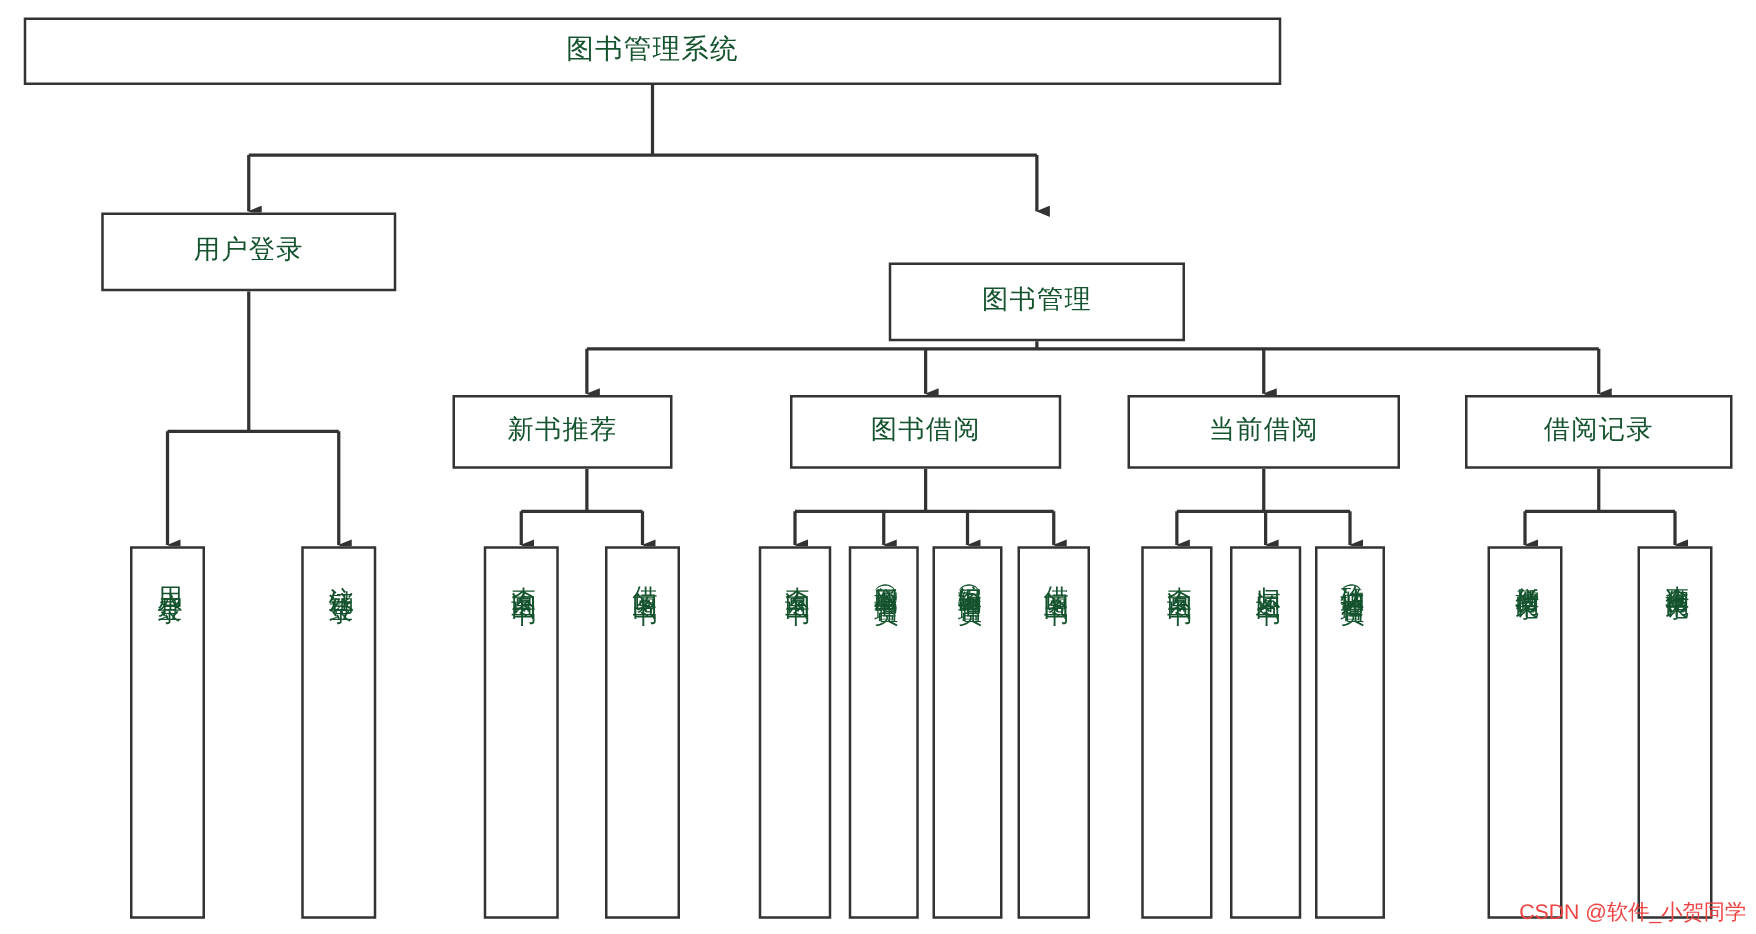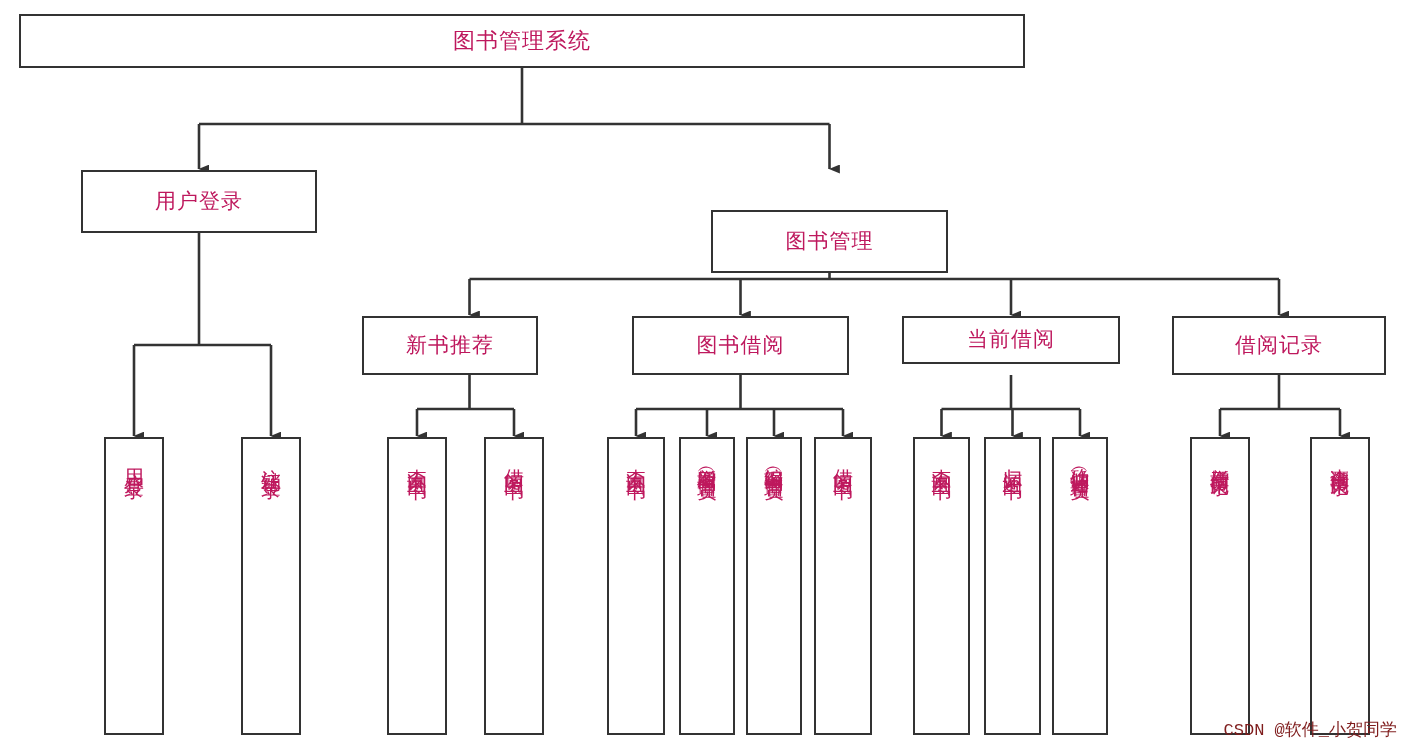--- a/index.html
+++ b/index.html
@@ -32,22 +32,22 @@
     border: 2px solid #333333;
     display: flex;
     align-items: center;
     justify-content: center;
     overflow: hidden;
   }
   .node-box.horizontal {
     border-width: 2px;
   }
   .node-label {
-    font-family: Liberation Serif, serif;
-    color: #be185d;
+    font-family: Liberation Mono, monospace;
+    color: #14532d;
     white-space: nowrap;
     letter-spacing: 1px;
   }
   .node-box.horizontal .node-label {
     font-size: 21px;
     line-height: 1.2;
   }
   .node-box.root .node-label {
     font-size: 22px;
   }
@@ -65,23 +65,23 @@
     margin: 0 auto;
   }
   .node-box.vertical.tall-text .node-label {
     font-size: 19px;
     letter-spacing: 2px;
   }
   #watermark {
     position: absolute;
     right: 8px;
     bottom: 6px;
-    font-family: Liberation Mono, monospace;
+    font-family: Liberation Sans, sans-serif;
     font-size: 17px;
-    color: #7f1d1d;
+    color: #ef4444;
     white-space: nowrap;
     pointer-events: none;
     user-select: none;
   }
 </style>
 </head>
 <body>
 
 <div id="diagram-root">
 
@@ -137,21 +137,21 @@
       </div>
       <div class="node-box horizontal" style="left: 711px; top: 170px; width: 237px; height: 63px; margin-top: 40px;">
         <span class="node-label">图书管理</span>
       </div>
       <div class="node-box horizontal" style="left: 362px; top: 316px; width: 176px; height: 59px;">
         <span class="node-label">新书推荐</span>
       </div>
       <div class="node-box horizontal" style="left: 632px; top: 316px; width: 217px; height: 59px; text-align: right;">
         <span class="node-label">图书借阅</span>
       </div>
-      <div class="node-box horizontal" style="left: 902px; top: 316px; width: 218px; height: 48px;">
+      <div class="node-box horizontal" style="left: 902px; top: 316px; width: 218px; height: 59px;">
         <span class="node-label">当前借阅</span>
       </div>
       <div class="node-box horizontal" style="left: 1172px; top: 316px; width: 214px; height: 59px; align-items: center;">
         <span class="node-label">借阅记录</span>
       </div>
       <div class="node-box vertical" style="left: 104px; top: 437px; width: 60px; height: 298px;">
         <span class="node-label">用户登录</span>
       </div>
       <div class="node-box vertical" style="left: 241px; top: 437px; width: 60px; height: 298px;">
         <span class="node-label">注销登录</span>

